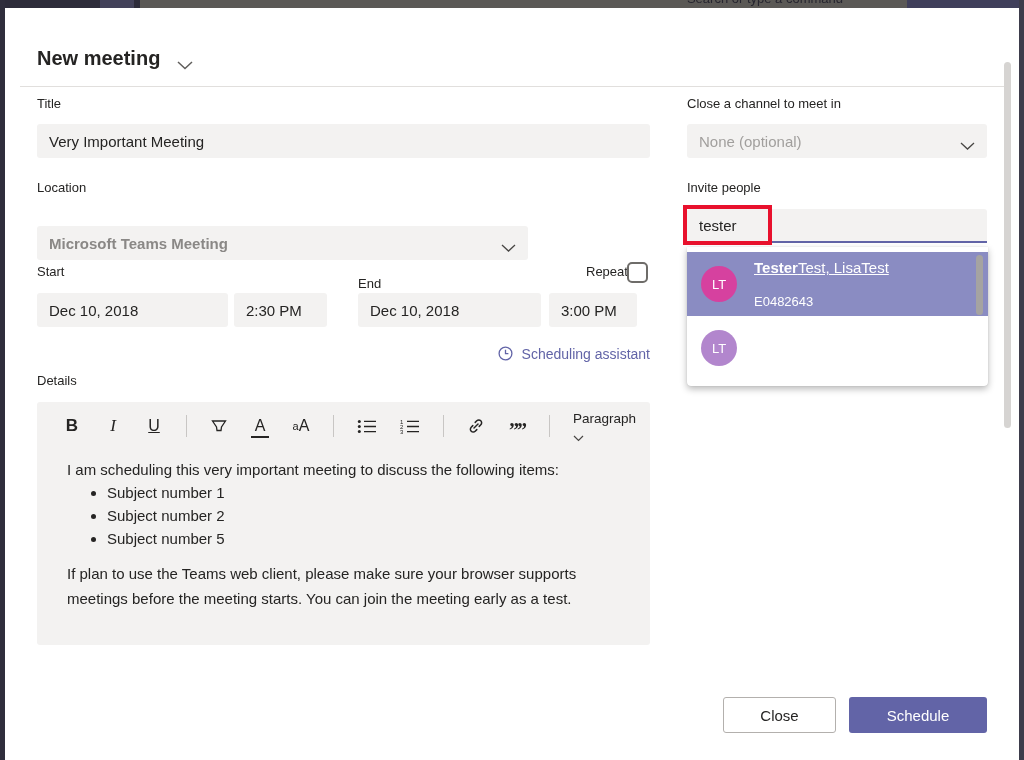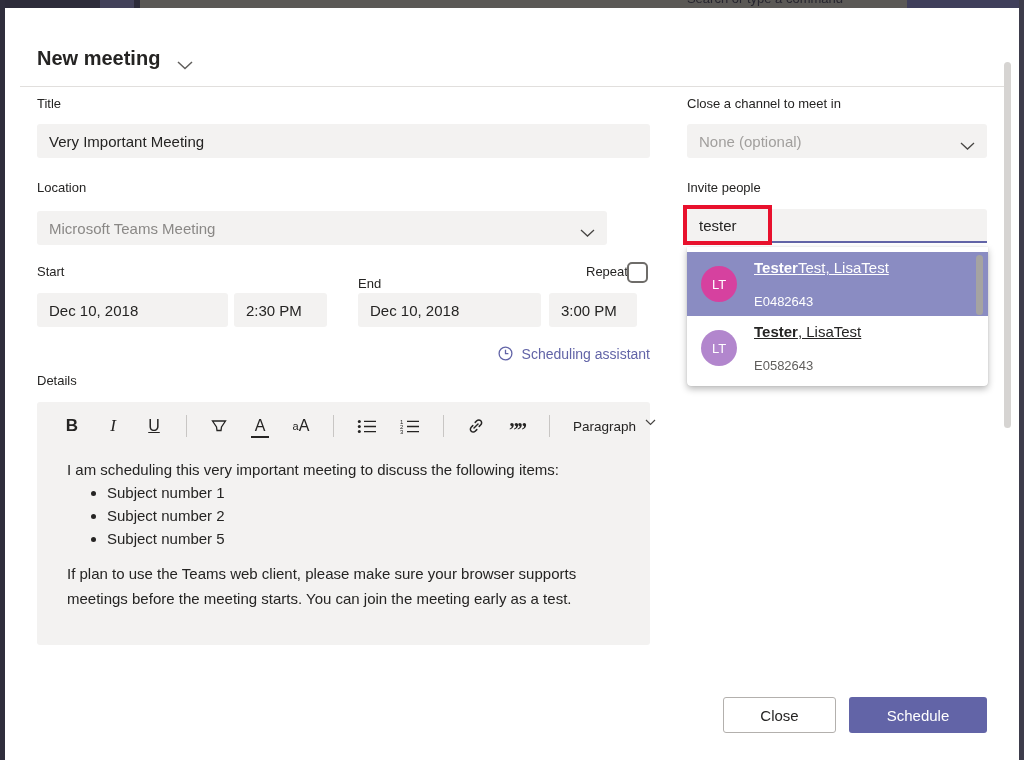--- a/index.html
+++ b/index.html
@@ -28,21 +28,21 @@
   .input-box { position:absolute; background:#f3f2f1; border-radius:3px; font-size:15px; color:#252423;
     display:flex; align-items:center; padding:0 12px; }
   .gray-text { color:#8a8886; }
   .light-gray-text { color:#a19f9d; }
   .select-chevron { position:absolute; right:12px; top:13px; }
 
   
   .lbl-title    { left:32px; top:88px; }
   .inp-title    { left:32px; top:116px; width:613px; height:34px; }
   .lbl-location { left:32px; top:172px; }
-  .inp-location { left:32px; top:203px; width:570px; height:34px; }
+  .inp-location { left:32px; top:218px; width:491px; height:34px;font-weight:bold; }
   .lbl-start    { left:32px; top:256px; }
   .lbl-end      { left:353px; top:256px;margin-top:12px; }
   .lbl-repeat   { left:581px; top:256px; }
   .repeat-checkbox { position:absolute; left:622px; top:254px; width:21px; height:21px;
     border:2px solid #6e6c69; border-radius:5px; background:#fff; }
   .inp-startdate { left:32px;  top:285px; width:191px; height:34px; }
   .inp-starttime { left:229px; top:285px; width:93px;  height:34px; }
   .inp-enddate   { left:353px; top:285px; width:183px; height:34px; }
   .inp-endtime   { left:544px; top:285px; width:88px;  height:34px; }
 
@@ -55,21 +55,21 @@
   .toolbar { position:absolute; left:26px; top:10px; height:28px; display:flex; align-items:center; gap:23px; }
   .tb-icon { display:flex; align-items:center; justify-content:center; min-width:18px; height:24px;
     color:#252423; cursor:pointer; }
   .tb-b { font-size:17px; font-weight:700; }
   .tb-i { font-size:17px; font-style:italic; font-family:"Liberation Serif", serif; }
   .tb-u { font-size:16px; text-decoration:underline; }
   .tb-a { font-size:16px; border-bottom:2px solid #252423; line-height:17px; }
   .tb-aa .small { font-size:11px; } .tb-aa .big { font-size:16px; }
   .tb-quote { font-family:"Liberation Serif", serif; font-weight:700; font-size:20px; letter-spacing:-2px; line-height:10px; padding-top:8px; }
   .tb-divider { width:1px; height:22px; background:#c8c6c4; }
-  .tb-paragraph { font-size:13.5px; color:#252423; display:flex; gap:9px; }
+  .tb-paragraph { font-size:13.5px; color:#252423; display:flex; gap:9px;flex-direction:column; }
 
   .editor-content { position:absolute; left:30px; top:56px; width:552px; font-size:15px; color:#252423; line-height:23px; }
   .editor-content ul { list-style:disc; padding-left:40px; margin:0; }
   .editor-content .outro { margin-top:11px; line-height:25px; }
 
   
   .lbl-channel { left:682px; top:88px; }
   .inp-channel { left:682px; top:116px; width:300px; height:34px; }
   .lbl-invite  { left:682px; top:172px; }
   .inp-invite  { left:682px; top:201px; width:300px; height:34px; border-bottom:2px solid #6264a7; border-radius:3px 3px 0 0; }
@@ -238,24 +238,20 @@
       <div class="sugg-row selected">
         <div class="avatar" style="background-color: rgb(214, 65, 159);">LT</div>
         <div class="sugg-text">
           <div class="sugg-name"><b>Tester</b><span>Test, LisaTest</span></div>
           <div class="sugg-id">E0482643</div>
         </div>
         <div class="sugg-scrollthumb"></div>
       </div>
       <div class="sugg-row">
         <div class="avatar" style="background-color: rgb(178, 134, 205);">LT</div>
-        <div class="sugg-text">
-          <div class="sugg-name"><b>Tester</b><span>, LisaTest</span></div>
-          <div class="sugg-id">E0582643</div>
-        </div>
       </div>
     </div>
 
     <div class="annotation-box"></div>
 
     <div class="btn btn-close">Close</div>
     <div class="btn btn-schedule">Schedule</div>
 
     <div class="scrollbar-track">
       <div class="scrollbar-thumb"></div>

